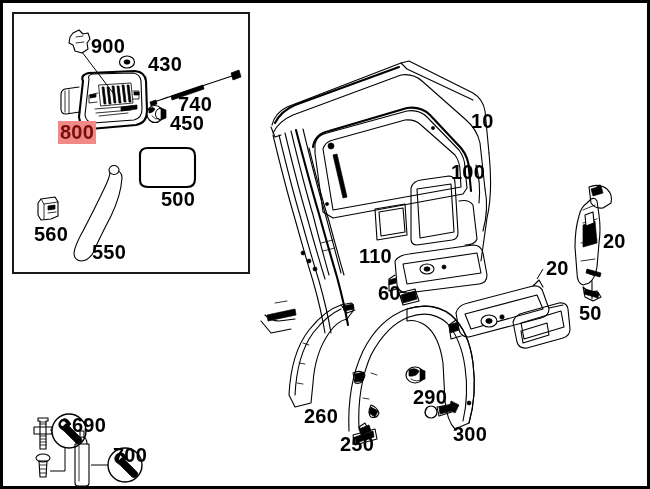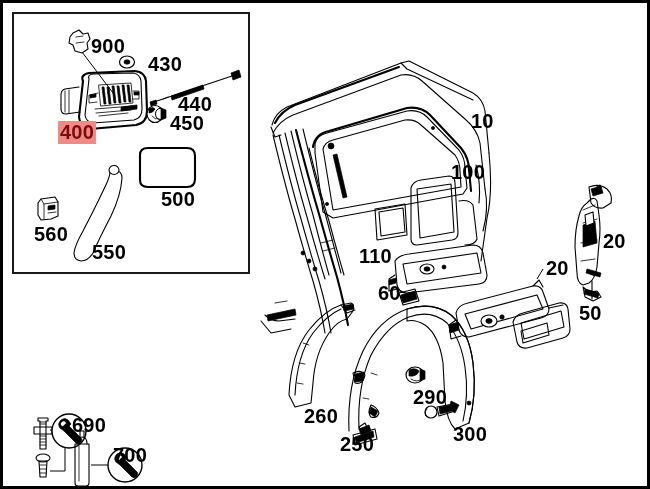--- a/index.html
+++ b/index.html
@@ -313,23 +313,23 @@
         <path class="fillwht" d="M114 453 Q112 455 114 457 L116 458 L120 454 L118 452 Q116 451 114 453 Z"></path>
       </g>
     </g>
 
   </svg>
 
   <div class="inset-frame"></div>
 
   <div class="part-label" style="left:88px; top:33px;">900</div>
   <div class="part-label" style="left:135px; top:51px;margin-left:10px;">430</div>
-  <div class="part-label" style="left:175px; top:91px;">440</div>
+  <div class="part-label" style="left:175px; top:91px;">740</div>
   <div class="part-label" style="left:167px; top:110px;">450</div>
-  <div class="part-label highlight" style="left:55px; top:118px;">400</div>
+  <div class="part-label highlight" style="left:55px; top:118px;">800</div>
   <div class="part-label" style="left:158px; top:186px;">500</div>
   <div class="part-label" style="left:31px; top:221px;">560</div>
   <div class="part-label" style="left:89px; top:239px;">550</div>
 
   <div class="part-label" style="left:468px; top:108px;">10</div>
   <div class="part-label" style="left:448px; top:159px;">100</div>
   <div class="part-label" style="left:356px; top:243px;">110</div>
   <div class="part-label" style="left:375px; top:280px;">60</div>
   <div class="part-label" style="left:543px; top:255px;">20</div>
   <div class="part-label" style="left:600px; top:228px;">20</div>

